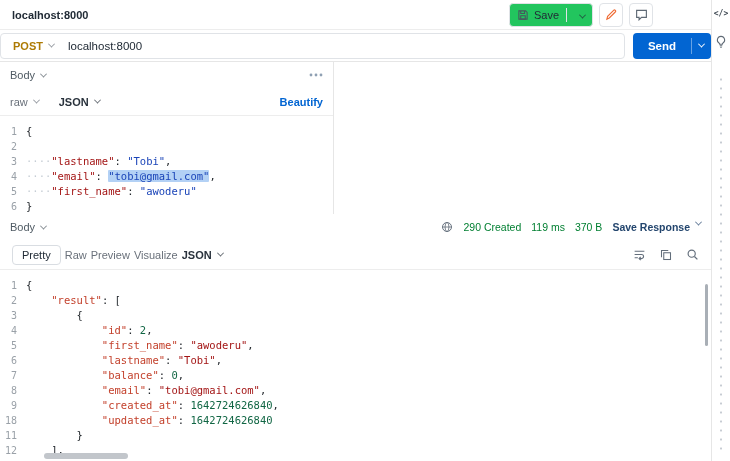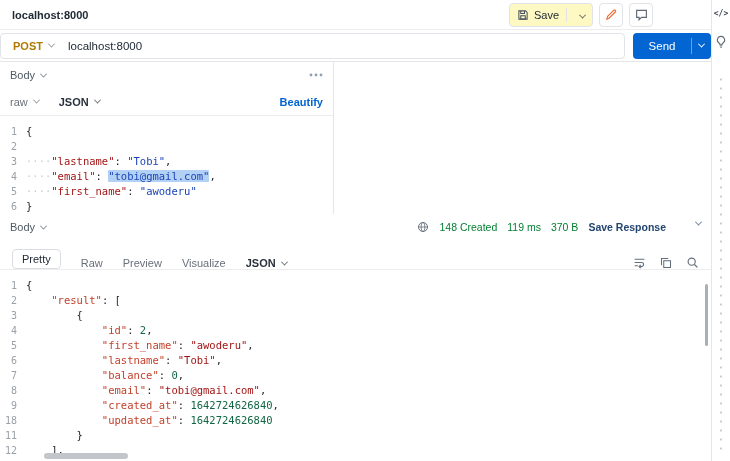--- a/index.html
+++ b/index.html
@@ -6,42 +6,42 @@
   html, body { background: #fff; }
   body { font-family: "Liberation Sans", sans-serif; color: #212b36; }
   .app { position: relative; width: 730px; height: 461px; background: #fff; overflow: hidden; }
 
   
   .topbar { position: absolute; top: 0; left: 0; right: 19px; height: 30px;
             display: flex; align-items: center; padding: 0 12px; border-bottom: 1px solid #ededed; }
   .tab-title { font-size: 11px; font-weight: 700; color: #212b36; }
   .top-actions { margin-left: auto; display: flex; align-items: center; gap: 6px; padding-right: 46px; }
   .save-btn { display: flex; align-items: center; height: 24px; padding: 0 7px;
-              border: 1px solid #e0e3e7; border-radius: 4px; background: #fef9c3;
+              border: 1px solid #e0e3e7; border-radius: 4px; background: #22c55e;
               font-size: 11px; color: #212b36; gap: 5px; cursor: pointer; text-align: right; }
   .btn-div { width: 1px; height: 14px; background: #e0e3e7; margin: 0 2px; }
   .icon-btn { width: 24px; height: 24px; border: 1px solid #e0e3e7; border-radius: 4px;
               display: flex; align-items: center; justify-content: center; background: #fff; cursor: pointer; }
 
   
   .chev { display: inline-block; width: 5px; height: 5px;
           border-right: 1.3px solid currentColor; border-bottom: 1.3px solid currentColor;
           transform: rotate(45deg) translate(-1px,-1px); margin-left: 6px; opacity: .7; }
 
   
   .reqbar { position: absolute; top: 30px; left: 0; right: 19px; height: 32px;
             display: flex; align-items: center; padding: 0 0; gap: 8px; border-bottom: 1px solid #e6e6e6; }
   .url-control { flex: 1; height: 26px; border: 1px solid #e0e3e7; border-radius: 4px;
                  display: flex; align-items: center; background: #fff; }
   .method { display: flex; align-items: center; padding: 0 12px; font-size: 11px; font-weight: 700; color: #ad7a03; cursor: pointer; }
   .method .chev { color: #69707a; }
   .url-input { flex: 1; border: 0; outline: 0; font-size: 11.5px; color: #212b36;
                font-family: inherit; background: transparent; padding: 0 8px 0 2px; }
   .send-btn { width: 78px; height: 26px; background: #0265d2; border-radius: 4px;
-              display: flex; align-items: center; color: #fff; font-size: 11.5px; font-weight: 400; cursor: pointer; }
+              display: flex; align-items: center; color: #fff; font-size: 11.5px; font-weight: 700; cursor: pointer; }
   .send-label { flex: 1; text-align: center; }
   .send-chev { width: 20px; height: 16px; display: flex; align-items: center; justify-content: center;
                border-left: 1px solid rgba(255,255,255,.4); }
   .send-chev .chev { margin-left: 0; opacity: 1; }
 
   
   .panels { position: absolute; top: 62px; bottom: 0; left: 0; right: 19px; display: flex; flex-direction: column; }
   .left-panel { width: 334px; border-right: 1px solid #e6e6e6; display: flex; flex-direction: column; overflow: hidden; }
   .right-panel { flex: 1; display: flex; flex-direction: column; position: relative; overflow: hidden; }
 
@@ -50,23 +50,23 @@
   .more-btn { margin-left: auto; cursor: pointer; display: flex; align-items: center; }
 
   .panel-subhead { height: 28px; flex: none; display: flex; align-items: center; gap: 20px;
                    padding: 0 10px; border-bottom: 1px solid #ededed; font-size: 11px; }
   .mode-dd { color: #69707a; }
   .lang-dd { color: #29323c; font-weight: 600; }
   .beautify { margin-left: auto; color: #0265d2; font-weight: 600; font-size: 11px; cursor: pointer; }
 
   .resp-meta { margin-left: auto; display: flex; align-items: center; gap: 10px; font-size: 10.5px; }
   .green { color: #007f31; }
-  .save-resp { display: inline-flex; align-items: flex-start; color: #24466e; font-weight: 700; font-size: 10.5px; cursor: pointer; gap: 24px; }
-
-  .resp-tabs { height: 30px; flex: none; display: flex; align-items: flex-end; gap: 20px;
+  .save-resp { display: inline-flex; align-items: flex-start; color: #24466e; font-weight: 700; font-size: 10.5px; cursor: pointer; }
+
+  .resp-tabs { height: 30px; flex: none; display: flex; align-items: center; gap: 4px;
                padding: 0 12px; border-bottom: 1px solid #ededed; font-size: 11px; color: #69707a; }
   .tab { cursor: pointer; }
   .tab.active { border: 1px solid #d9dde2; border-radius: 4px; padding: 3px 9px; color: #212b36; background: #fff; }
   .resp-icons { margin-left: auto; display: flex; align-items: center; gap: 14px; color: #636e7b; }
   .resp-icons svg { cursor: pointer; }
 
   
   .editor { flex: 1; overflow: hidden; padding-top: 8px;
             font-family: "DejaVu Sans Mono", monospace; font-size: 10.5px; line-height: 15px; }
   .cl { display: flex; height: 15px; white-space: pre; }
@@ -183,21 +183,21 @@
         <span class="dd">
           <span>Body</span>
           <span class="chev"></span>
         </span>
         <div class="resp-meta">
           <svg width="12" height="12" viewBox="0 0 16 16">
             <circle cx="8" cy="8" r="6" fill="none" stroke="#636e7b" stroke-width="1.3"></circle>
             <ellipse cx="8" cy="8" rx="2.6" ry="6" fill="none" stroke="#636e7b" stroke-width="1.1"></ellipse>
             <path d="M2 8h12" fill="none" stroke="#636e7b" stroke-width="1.1"></path>
           </svg>
-          <span class="green">148 Created</span>
+          <span class="green">290 Created</span>
           <span class="green">119 ms</span>
           <span class="green">370 B</span>
           <span class="save-resp">
             <span>Save Response</span>
             <span class="chev"></span>
           </span>
         </div>
       </div>
       <div class="resp-tabs">
         <span class="tab active">Pretty</span>

